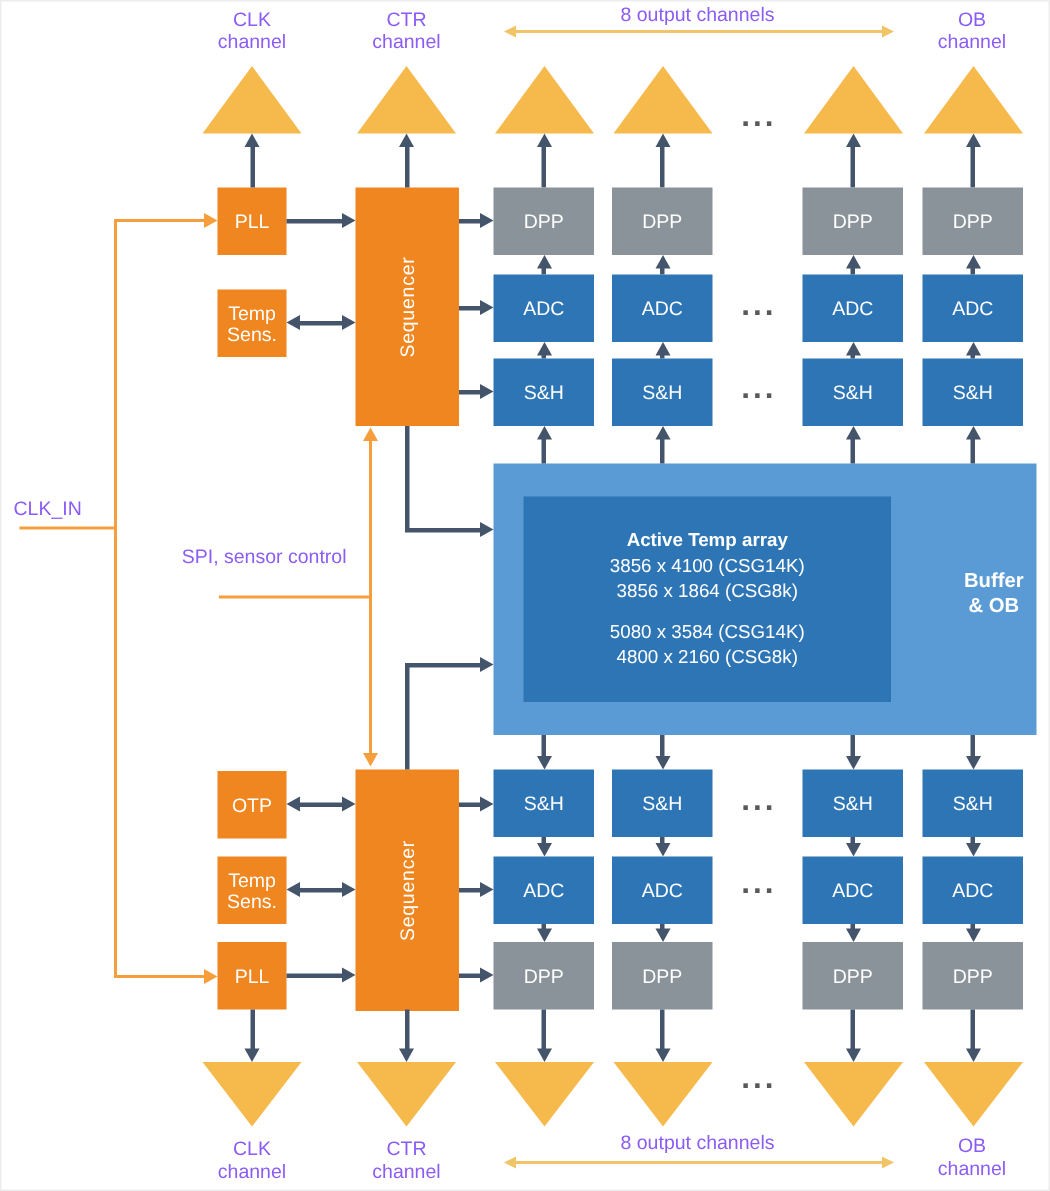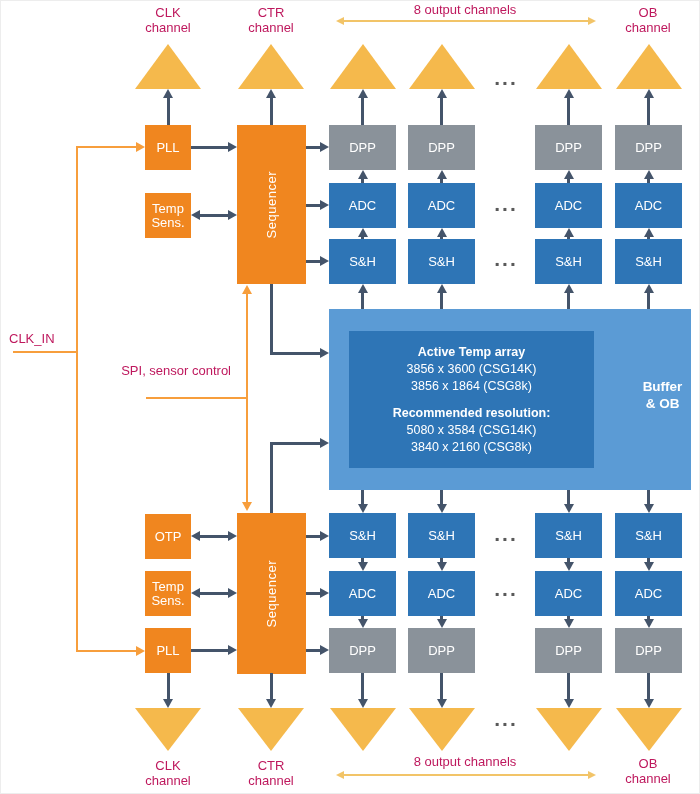--- a/index.html
+++ b/index.html
@@ -2,21 +2,21 @@
 <html><head>
 <meta charset="utf-8">
 <style>
   html,body{margin:0;padding:0;background:#fff;}
   #stage{
     position:relative;width:700px;height:794px;background:#ffffff;
     font-family:"Liberation Sans",sans-serif;border:1px solid #ededed;
     box-sizing:border-box;overflow:hidden;
   }
   .lbl{
-    position:absolute;color:#be185d;font-size:13px;line-height:15px;
+    position:absolute;color:#8b5cf6;font-size:13px;line-height:15px;
     text-align:center;white-space:pre-line;
   }
   .blk{
     position:absolute;display:flex;align-items:center;justify-content:center;
     color:#ffffff;font-size:13px;line-height:14px;text-align:center;
     white-space:pre-line;
   }
   .orange{background:#F0861F;}
   .blue{background:#2E75B6;}
   .gray{background:#8A929A;}
@@ -71,26 +71,25 @@
   <div class="blk orange" style="left:144px;top:627px;width:46px;height:45px;">
     <span>PLL</span>
   </div>
   <div class="blk orange" style="left:236px;top:512px;width:69px;height:161px;">
     <span class="vtext">Sequencer</span>
   </div>
 
   <div class="blk lightblue" style="left:328px;top:308px;width:362px;height:181px;"></div>
   <div class="blk blue" style="left:348px;top:330px;width:245px;height:137px;flex-direction:column;">
     <span class="px-line px-bold">Active Temp array</span>
-    <span class="px-line">3856 x 3600 (CSG14K)</span>
+    <span class="px-line">3856 x 4100 (CSG14K)</span>
     <span class="px-line">3856 x 1864 (CSG8k)</span>
     <span class="spacer"></span>
-    <span class="px-line px-bold">Recommended resolution:</span>
     <span class="px-line">5080 x 3584 (CSG14K)</span>
-    <span class="px-line">3840 x 2160 (CSG8k)</span>
+    <span class="px-line">4800 x 2160 (CSG8k)</span>
   </div>
   <div class="blk" style="left:613px;top:374px;width:97px;height:40px;font-size:13.5px;line-height:17px;background:transparent;font-weight:bold;">Buffer
 &amp; OB</div>
 
 <div style="position: absolute; left: 328.5px; top: 43px; width: 0px; height: 0px; border-left: 33px solid transparent; border-right: 33px solid transparent; border-bottom: 45px solid rgb(245, 185, 76);"></div>
     <div style="position: absolute; left: 356.5px; top: 88px; width: 0px; height: 0px; border-left: 5px solid transparent; border-right: 5px solid transparent; border-bottom: 9px solid rgb(68, 84, 106);"></div>
     <div style="position: absolute; left: 360px; top: 96px; width: 3px; height: 28px; background: rgb(68, 84, 106);"></div>
     <div class="blk gray" style="position: absolute; left: 328px; top: 124px; width: 67px; height: 45px;">DPP</div>
     <div style="position: absolute; left: 356.5px; top: 169px; width: 0px; height: 0px; border-left: 5px solid transparent; border-right: 5px solid transparent; border-bottom: 9px solid rgb(68, 84, 106);"></div>
     <div style="position: absolute; left: 360px; top: 177px; width: 3px; height: 5px; background: rgb(68, 84, 106);"></div>

